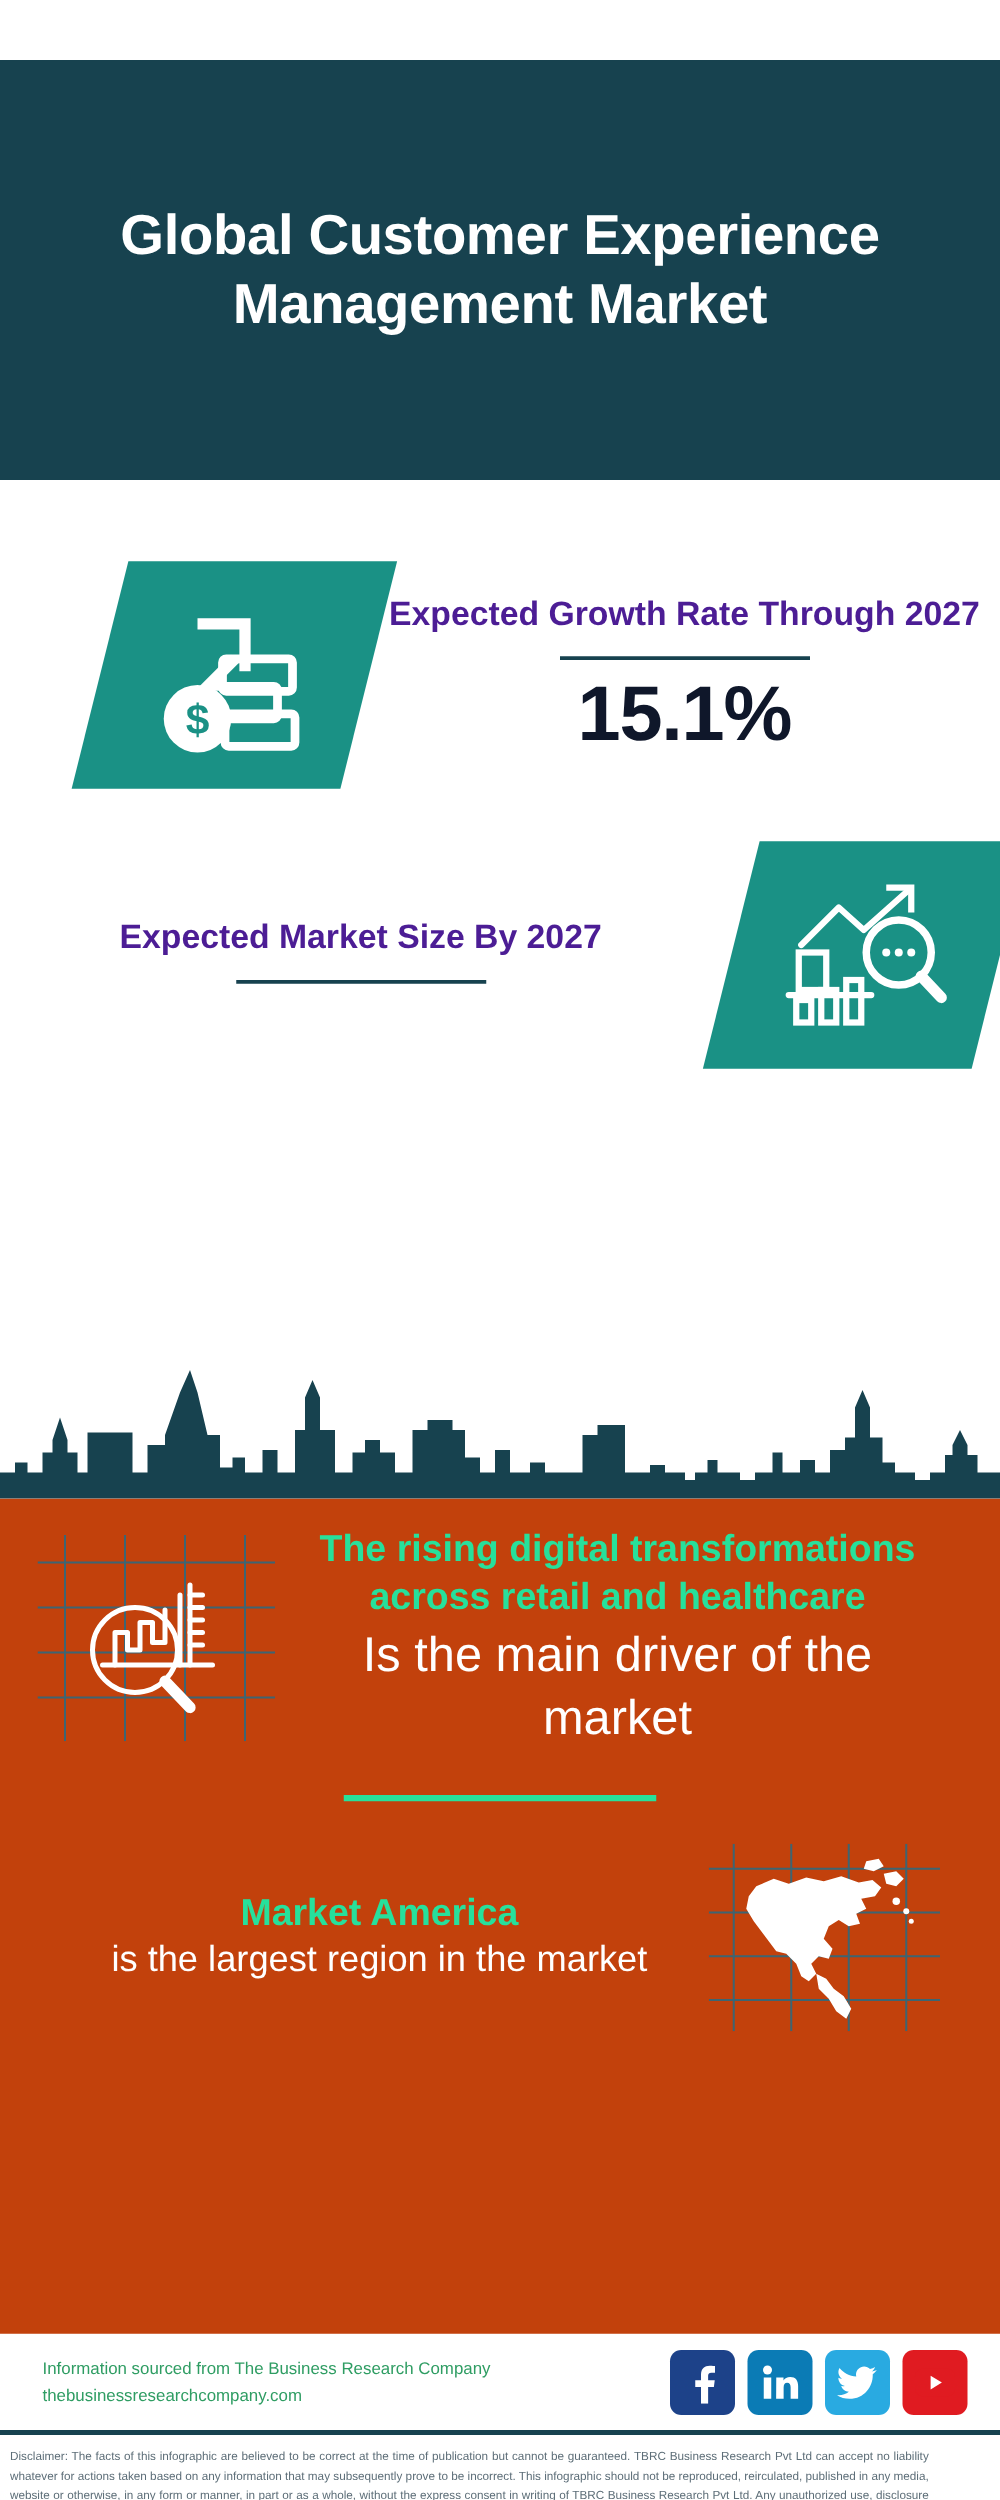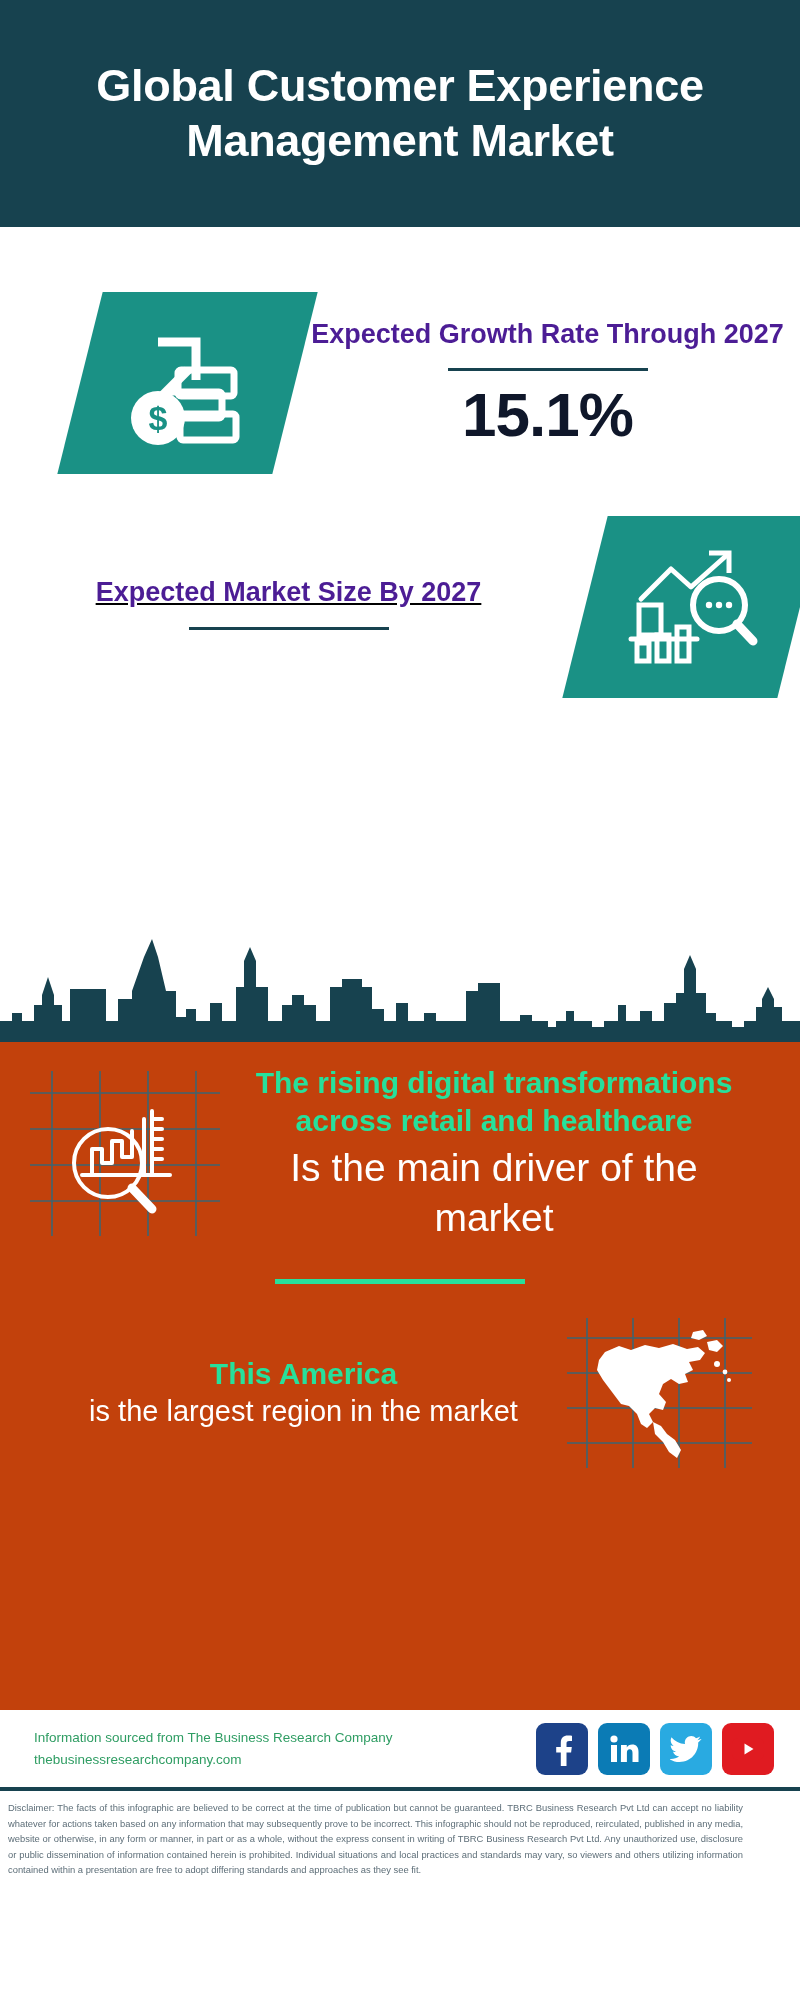--- a/index.html
+++ b/index.html
@@ -12,26 +12,27 @@
     position: relative;
     width: 800px;
     height: 2000px;
     background: #ffffff;
     overflow: hidden;
   }
 
   
   .header {
     width: 800px;
-    height: 227px;
+    height: 336px;
     background: #17424f;
     display: flex;
     align-items: center;
     justify-content: center;
     padding: 0 46px;
+    margin-top: 48px;
   }
   .header-title {
     color: #ffffff;
     font-size: 45px;
     font-weight: bold;
     line-height: 1.22;
     text-align: center;
     letter-spacing: -0.3px;
   }
 
@@ -42,21 +43,21 @@
     height: 690px;
     background: #ffffff;
   }
 
   .stat-row {
     display: flex;
     align-items: center;
     width: 800px;
   }
   .stat-row.row1 { padding: 65px 0 0 0; }
-  .stat-row.row2 { padding: 42px 0 0 0; text-decoration: underline; }
+  .stat-row.row2 { padding: 42px 0 0 0; }
 
   .para {
     width: 215px;
     height: 182px;
     background: #1a9185;
     flex: 0 0 auto;
     position: relative;
     display: flex;
     align-items: center;
     justify-content: center;
@@ -320,21 +321,21 @@
       <div class="driver-text">
         <div class="driver-head">The rising digital transformations across retail and healthcare</div>
         <div class="driver-sub">Is the main driver of the market</div>
       </div>
     </div>
 
     <div class="green-divider"></div>
 
     <div class="region-block">
       <div class="region-text">
-        <div class="region-head">This America</div>
+        <div class="region-head">Market America</div>
         <div class="region-sub">is the largest region in the market</div>
       </div>
       <div class="map-box">
         <svg viewBox="0 0 185 150">
           <g stroke="#3d6572" stroke-width="1.6" fill="none">
             <line x1="0" y1="20" x2="185" y2="20"></line>
             <line x1="0" y1="55" x2="185" y2="55"></line>
             <line x1="0" y1="90" x2="185" y2="90"></line>
             <line x1="0" y1="125" x2="185" y2="125"></line>
             <line x1="20" y1="0" x2="20" y2="150"></line>

